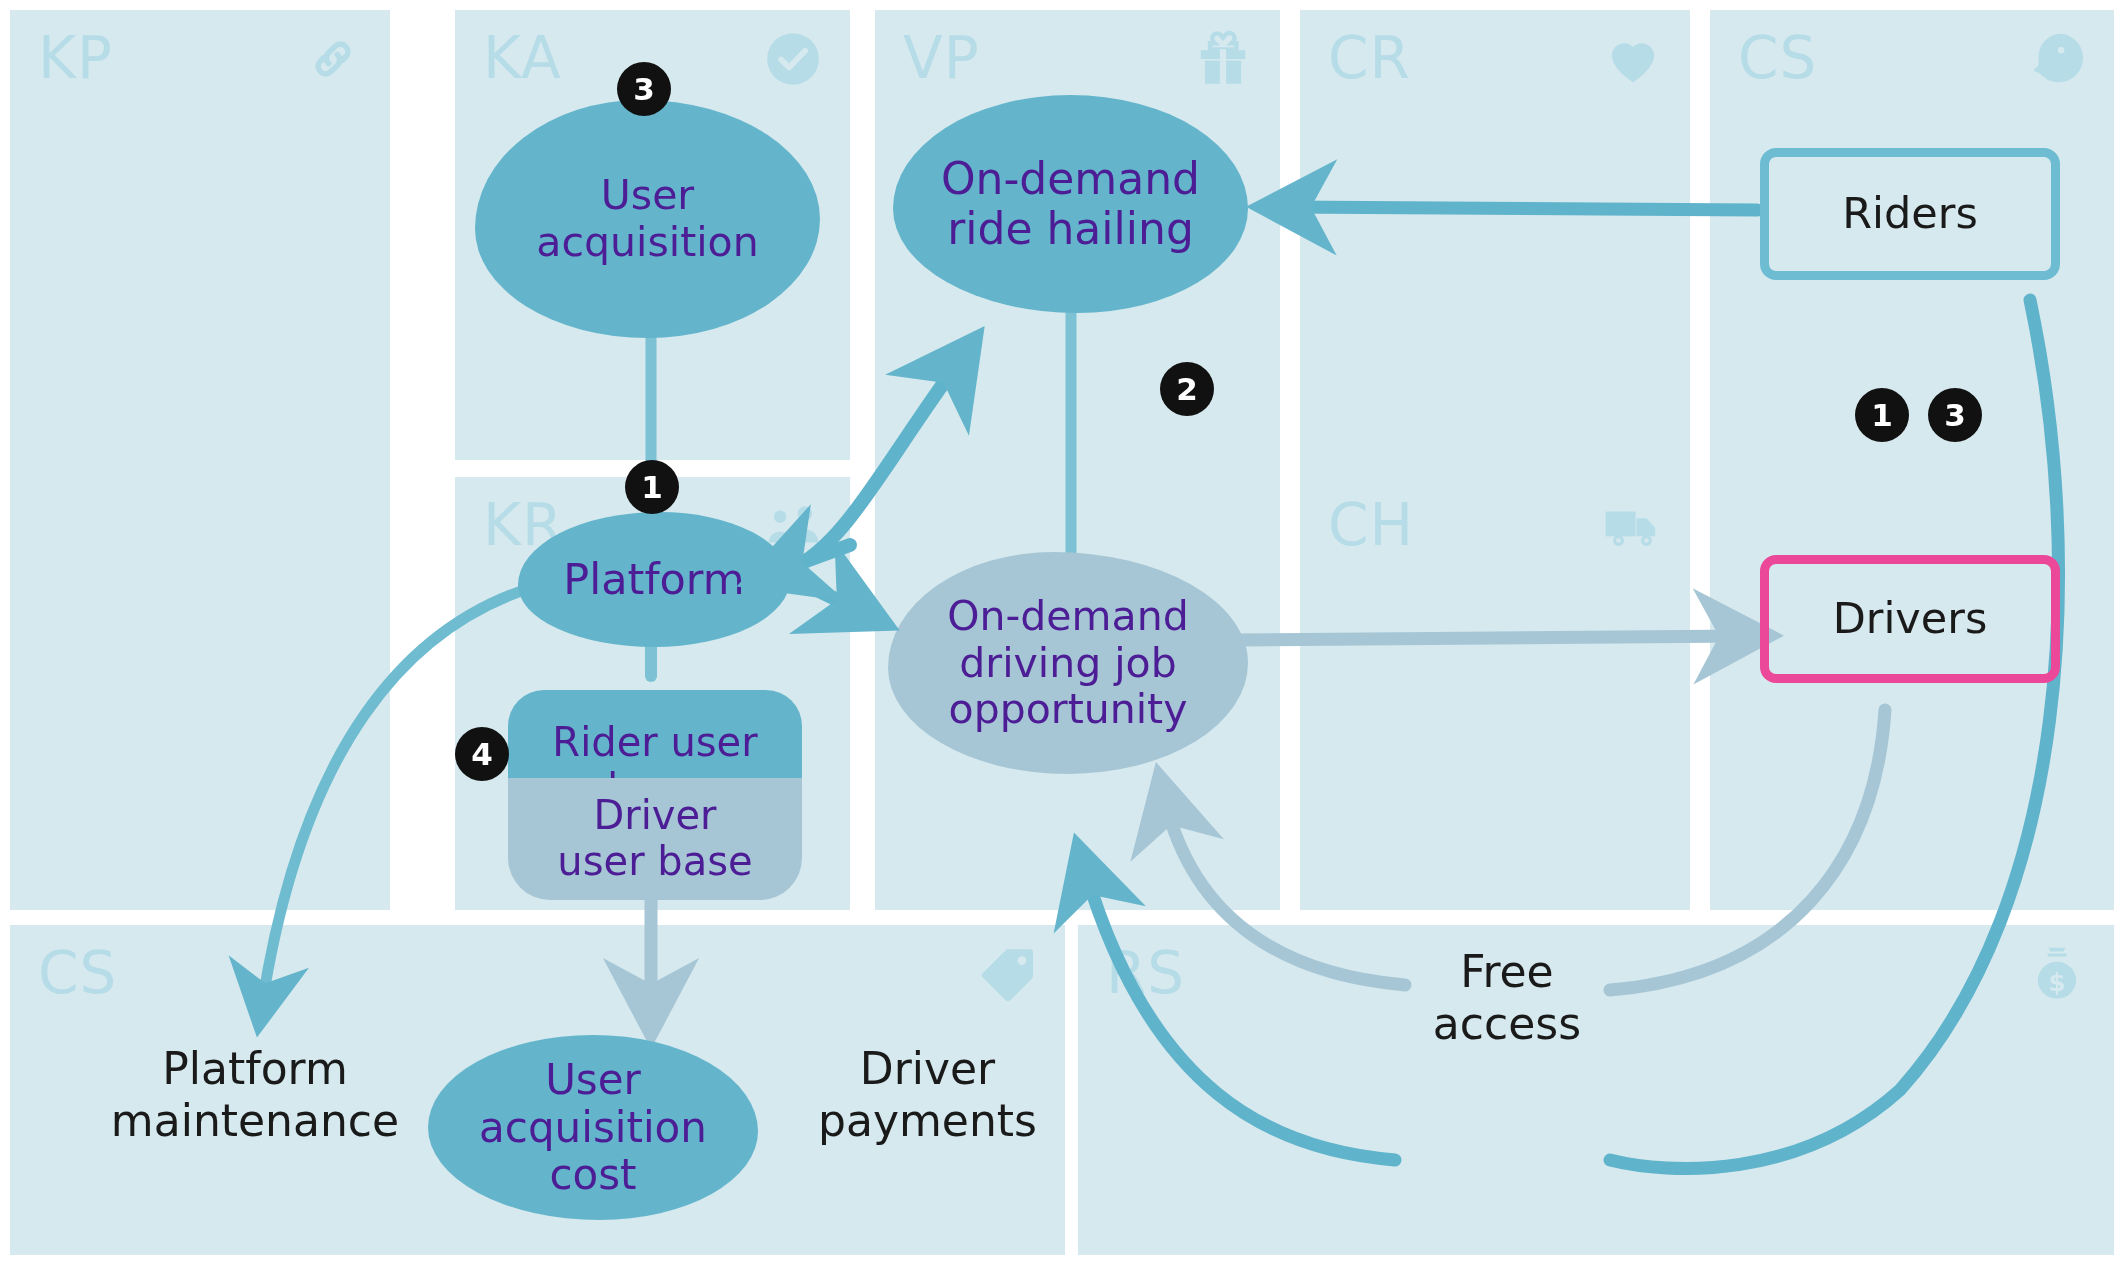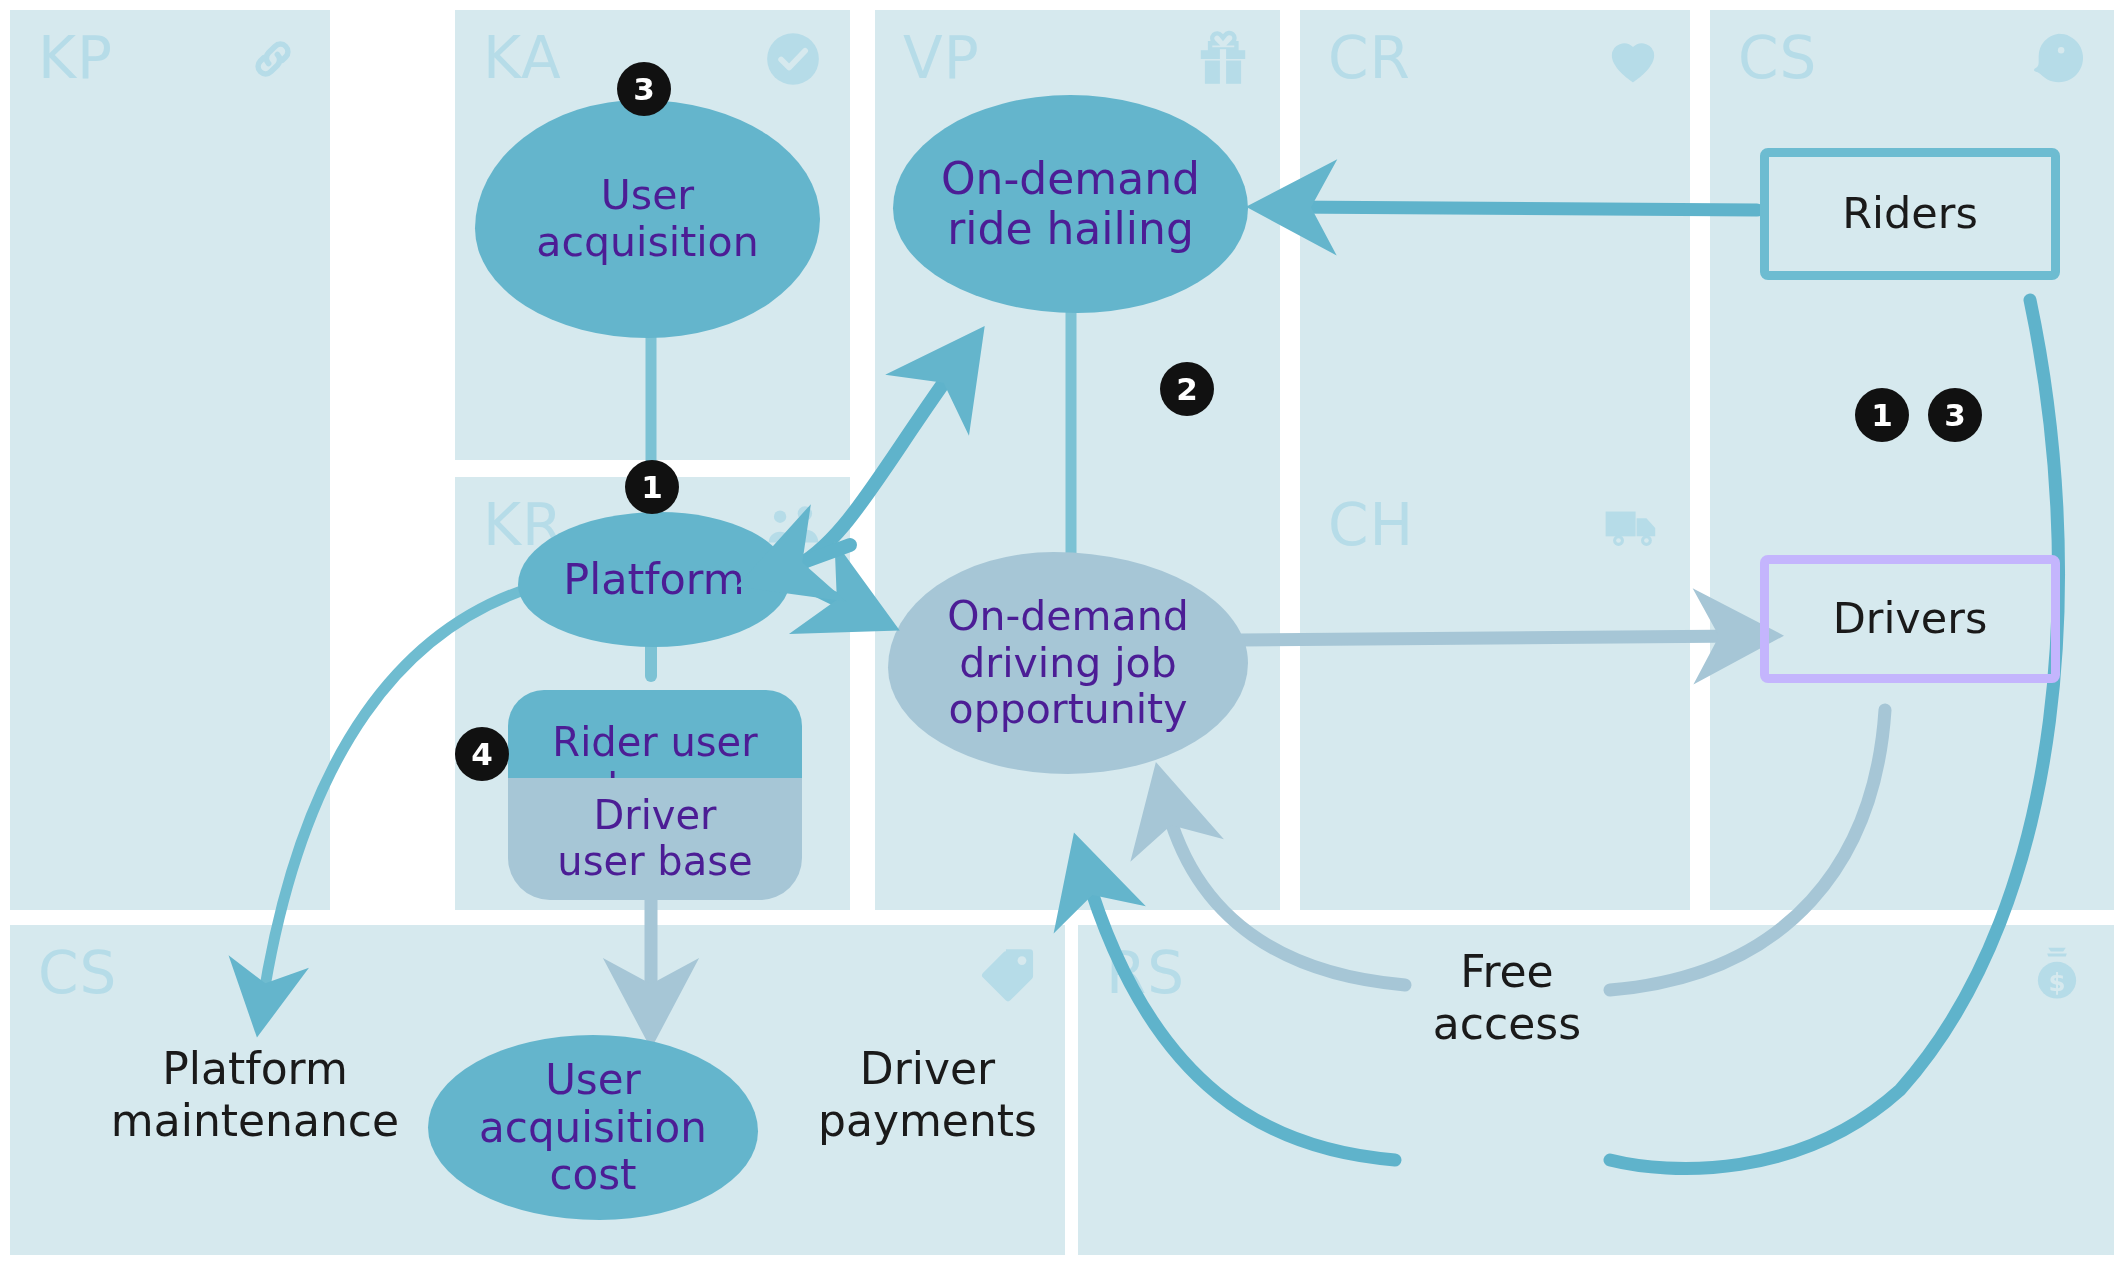--- a/index.html
+++ b/index.html
@@ -33,40 +33,40 @@
   .txtnode {
     position:absolute; display:flex; align-items:center; justify-content:center;
     text-align:center; color:#1a1a1a; line-height:1.18;
     font-size:41px; font-family:"DejaVu Sans", sans-serif; z-index:7;
   }
 
   .boxnode {
     position:absolute; display:flex; align-items:center; justify-content:center;
     text-align:center; color:#1a1a1a; line-height:1.15;
     font-size:41px; font-family:"DejaVu Sans", sans-serif;
-    border-radius:8px; z-index:6;
+    border-radius:16px; z-index:6;
   }
 
   .badge {
     position:absolute; width:54px; height:54px; border-radius:50%;
     background:#111111; color:#ffffff;
     display:flex; align-items:center; justify-content:center;
     font-size:31px; font-weight:700; font-family:"DejaVu Sans", sans-serif;
     z-index:40;
   }
 
   svg.links { position:absolute; left:0; top:0; width:2124px; height:1264px; z-index:5; pointer-events:none; }
   svg.links-top { z-index:8; }
 </style>
 </head>
 <body>
 
 <div id="canvas">
 
-  <div class="panel" style="left:10px; top:10px; width:320px; height:900px;text-align:center;">
+  <div class="panel" style="left:10px; top:10px; width:380px; height:900px;text-align:center;">
     <div class="panel-code">KP</div>
     <div class="panel-icon">
       <svg viewBox="0 0 24 24">
         <path d="M9.5 14.5a4 4 0 0 1 0-5.66l2.5-2.5a4 4 0 0 1 5.66 5.66l-1.3 1.3a1.1 1.1 0 0 1-1.56-1.56l1.3-1.3a1.8 1.8 0 1 0-2.54-2.54l-2.5 2.5a1.8 1.8 0 0 0 0 2.54 1.1 1.1 0 0 1-1.56 1.56z"></path>
         <path d="M14.5 9.5a4 4 0 0 1 0 5.66l-2.5 2.5a4 4 0 0 1-5.66-5.66l1.3-1.3a1.1 1.1 0 0 1 1.56 1.56l-1.3 1.3a1.8 1.8 0 1 0 2.54 2.54l2.5-2.5a1.8 1.8 0 0 0 0-2.54 1.1 1.1 0 0 1 1.56-1.56z"></path>
       </svg>
     </div>
   </div>
 
   <div class="panel" style="left:455px; top:10px; width:395px; height:450px;">
@@ -224,21 +224,21 @@
 driving job
 opportunity</span>
   </div>
 
   <div class="boxnode" style="left:1760px; top:148px; width:300px; height:132px;
               border:9px solid #6dbcd1; font-size:43px;">
     <span>Riders</span>
   </div>
 
   <div class="boxnode" style="left:1760px; top:555px; width:300px; height:128px;
-              border:9px solid #c4b5fd; font-size:43px;">
+              border:9px solid #ec4899; font-size:43px;">
     <span>Drivers</span>
   </div>
 
   <div class="txtnode" style="left:60px; top:1040px; width:390px; height:110px; font-size:44px;">
     <span style="white-space:pre-line;">Platform
 maintenance</span>
   </div>
 
   <div class="blob blob-dark" style="left:428px; top:1035px; width:330px; height:185px;
               border-radius:50% 50% 48% 52% / 50% 52% 48% 50%; font-size:42px;">

